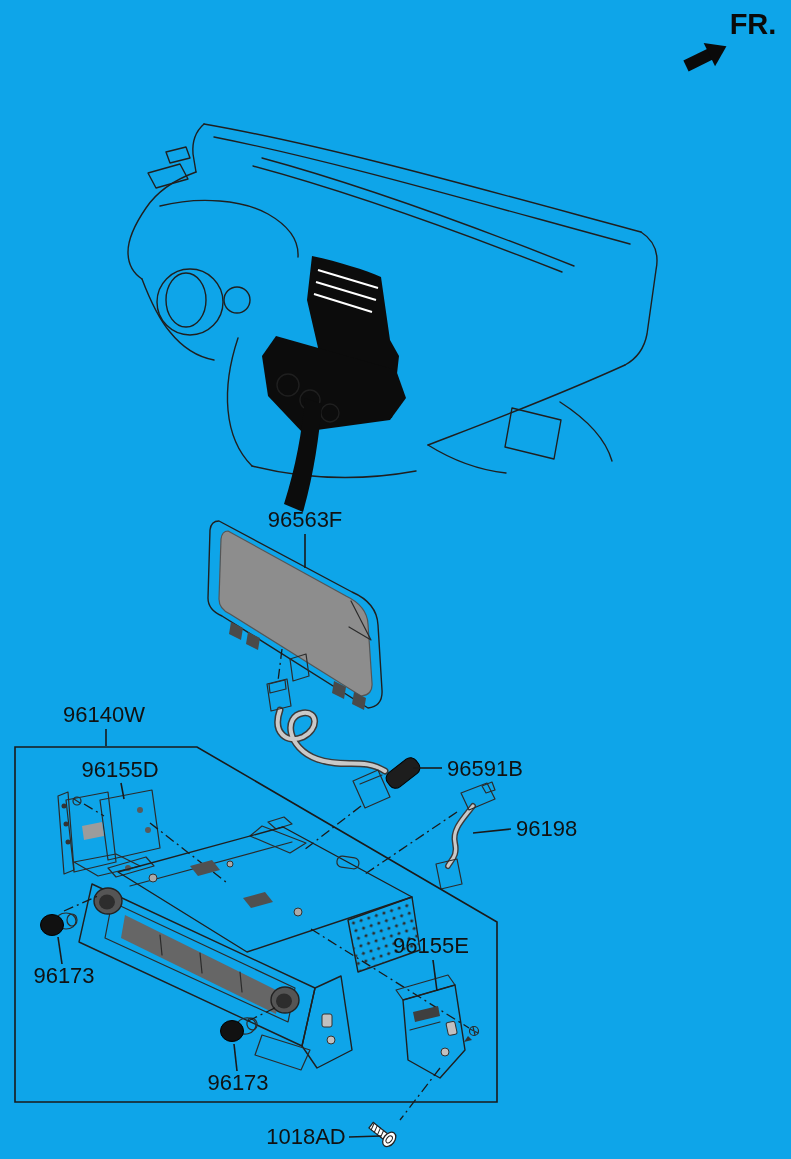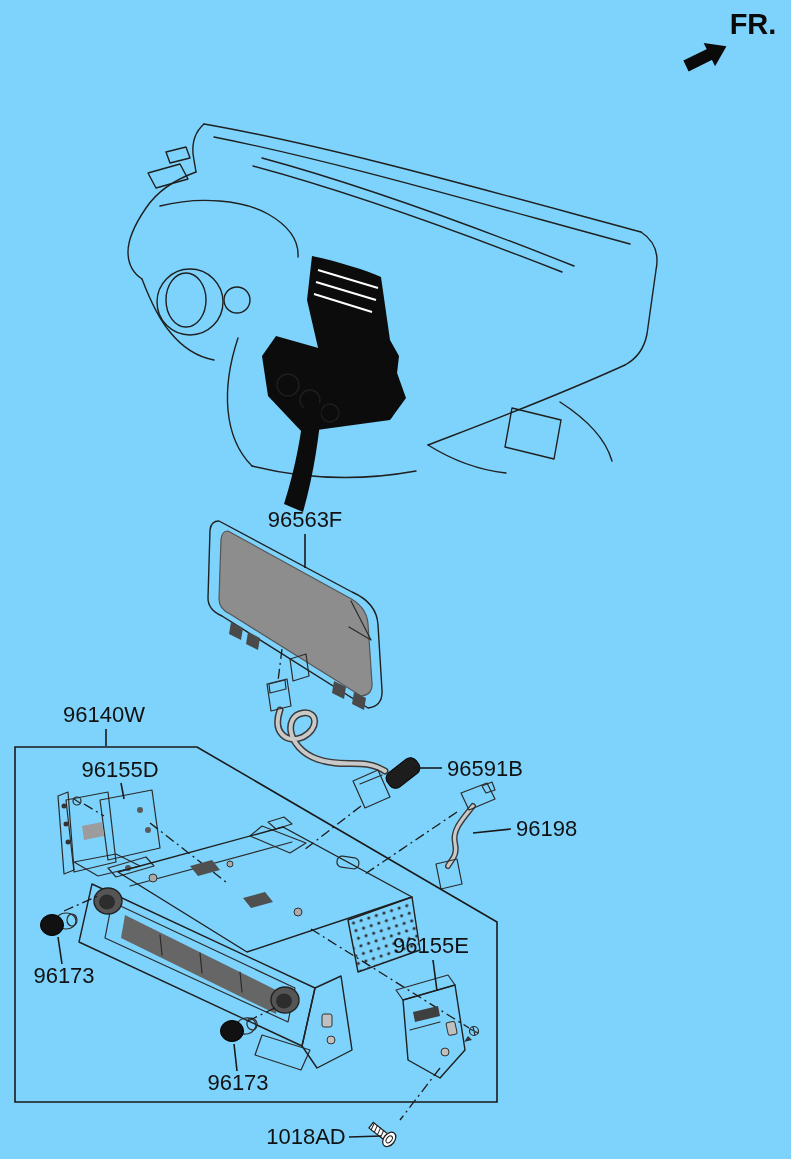--- a/index.html
+++ b/index.html
@@ -1,16 +1,16 @@
 <!DOCTYPE html>
 <html><head>
 <meta charset="utf-8">
 <style>
   html,body{margin:0;padding:0;background:#fff;}
-  .stage{position:relative;width:791px;height:1159px;background:#7dd3fc;overflow:hidden;
+  .stage{position:relative;width:791px;height:1159px;background:#0ea5e9;overflow:hidden;
          font-family:"Liberation Sans", sans-serif;}
   svg{position:absolute;left:0;top:0;}
   .ln{stroke:#1f1f1f;stroke-width:1.4;fill:none;stroke-linecap:round;stroke-linejoin:round;}
   .ln2{stroke:#2b2b2b;stroke-width:1.2;fill:none;stroke-linecap:round;stroke-linejoin:round;}
   .ld{stroke:#1a1a1a;stroke-width:1.6;fill:none;}
   .dd{stroke:#1a1a1a;stroke-width:1.3;fill:none;stroke-dasharray:10 4 2 4;}
   .lbl{font-family:"Liberation Sans", sans-serif;font-size:22px;fill:#111;}
   .lblb{font-family:"Liberation Sans", sans-serif;font-size:29px;font-weight:bold;fill:#0a0a0a;}
 </style>
 </head>

